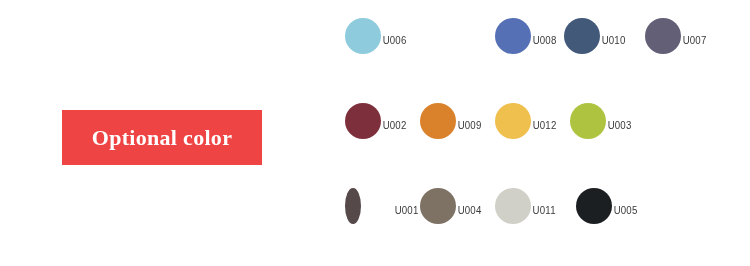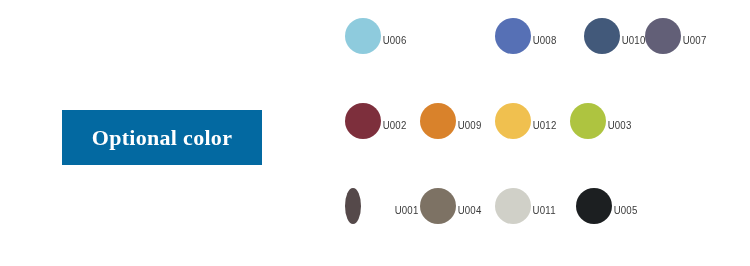--- a/index.html
+++ b/index.html
@@ -79,35 +79,35 @@
     letter-spacing: 0.2px;
     transform: scaleX(0.88);
     white-space: nowrap;
   }
 </style>
 </head>
 <body>
 
 <div id="page">
 
-  <div class="banner" style="background: #0369a1;">
+  <div class="banner" style="background: #ef4444;">
     <span class="banner-label" style="color: rgb(255, 255, 255);">Optional color</span>
   </div>
 
   <div class="swatch-grid">
       <div class="swatch-row">
         <div class="swatch" style="left: 0px;">
           <span class="swatch-dot" style="background: rgb(142, 203, 221);"></span>
           <span class="swatch-code">U006</span>
         </div>
         <div class="swatch" style="left: 150px;">
           <span class="swatch-dot" style="background: rgb(86, 112, 181);"></span>
           <span class="swatch-code">U008</span>
         </div>
-        <div class="swatch" style="left: 239px;">
+        <div class="swatch" style="left: 219px;">
           <span class="swatch-dot" style="background: rgb(66, 89, 122);"></span>
           <span class="swatch-code">U010</span>
         </div>
         <div class="swatch" style="left: 300px;">
           <span class="swatch-dot" style="background: rgb(98, 95, 119);"></span>
           <span class="swatch-code">U007</span>
         </div>
       </div>
       <div class="swatch-row">
         <div class="swatch" style="left: 0px;">

